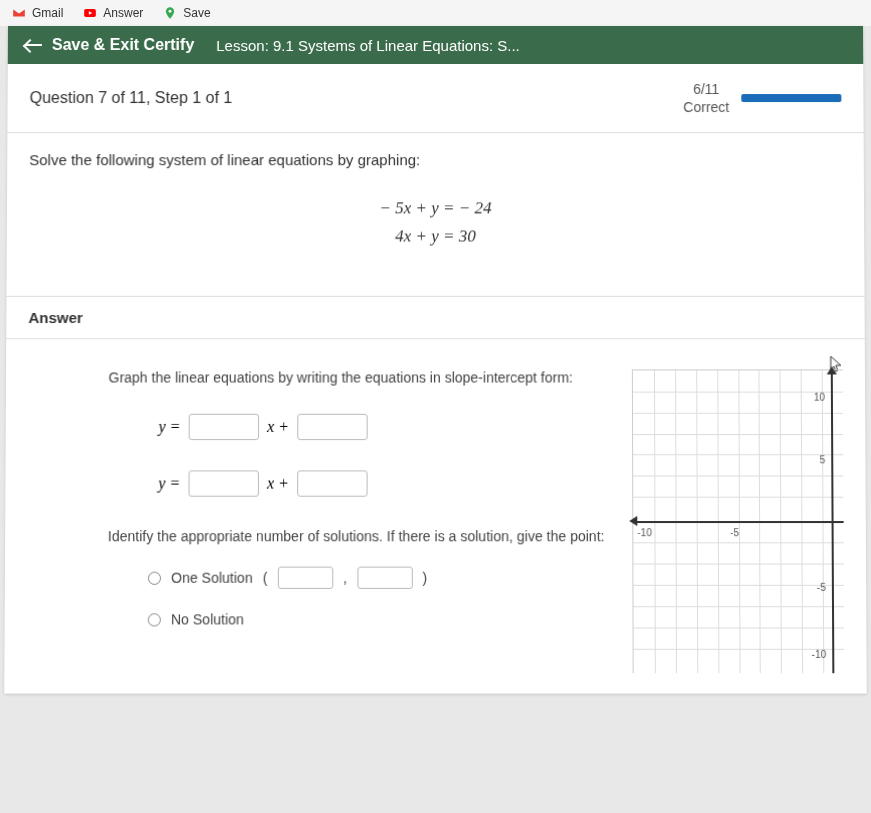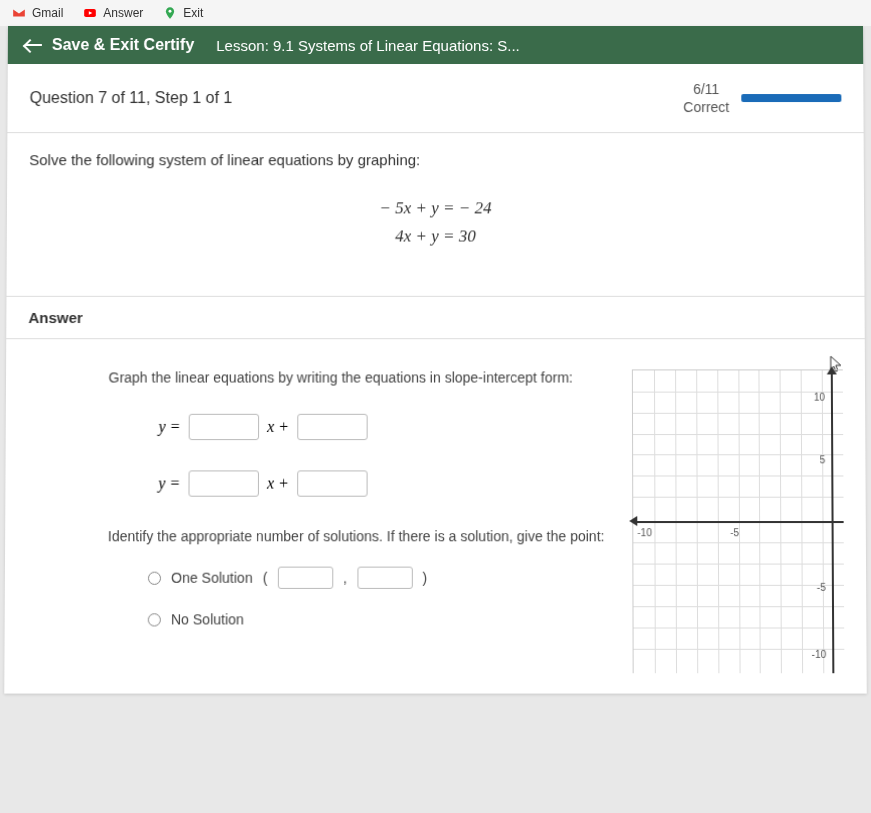--- a/index.html
+++ b/index.html
@@ -70,21 +70,21 @@
           <rect fill="#ff0000" x="2" y="5" width="20" height="14" rx="3"></rect>
           <path fill="#fff" d="M10 9l6 3-6 3z"></path>
         </svg></span>
     <span>Answer</span>
   </div>
   <div class="bookmark-item">
     <span class="bm-icon"><svg viewBox="0 0 24 24">
           <path fill="#34a853" d="M12 2C8 2 5 5 5 9c0 5 7 13 7 13s7-8 7-13c0-4-3-7-7-7z"></path>
           <circle fill="#fff" cx="12" cy="9" r="2.5"></circle>
         </svg></span>
-    <span>Exit</span>
+    <span>Save</span>
   </div>
 </div>
 
 <div class="app-frame">
 
   <div class="header-bar">
     <div class="save-exit">
       <span class="arrow-left"></span>
       <span>Save &amp; Exit Certify</span>
     </div>

